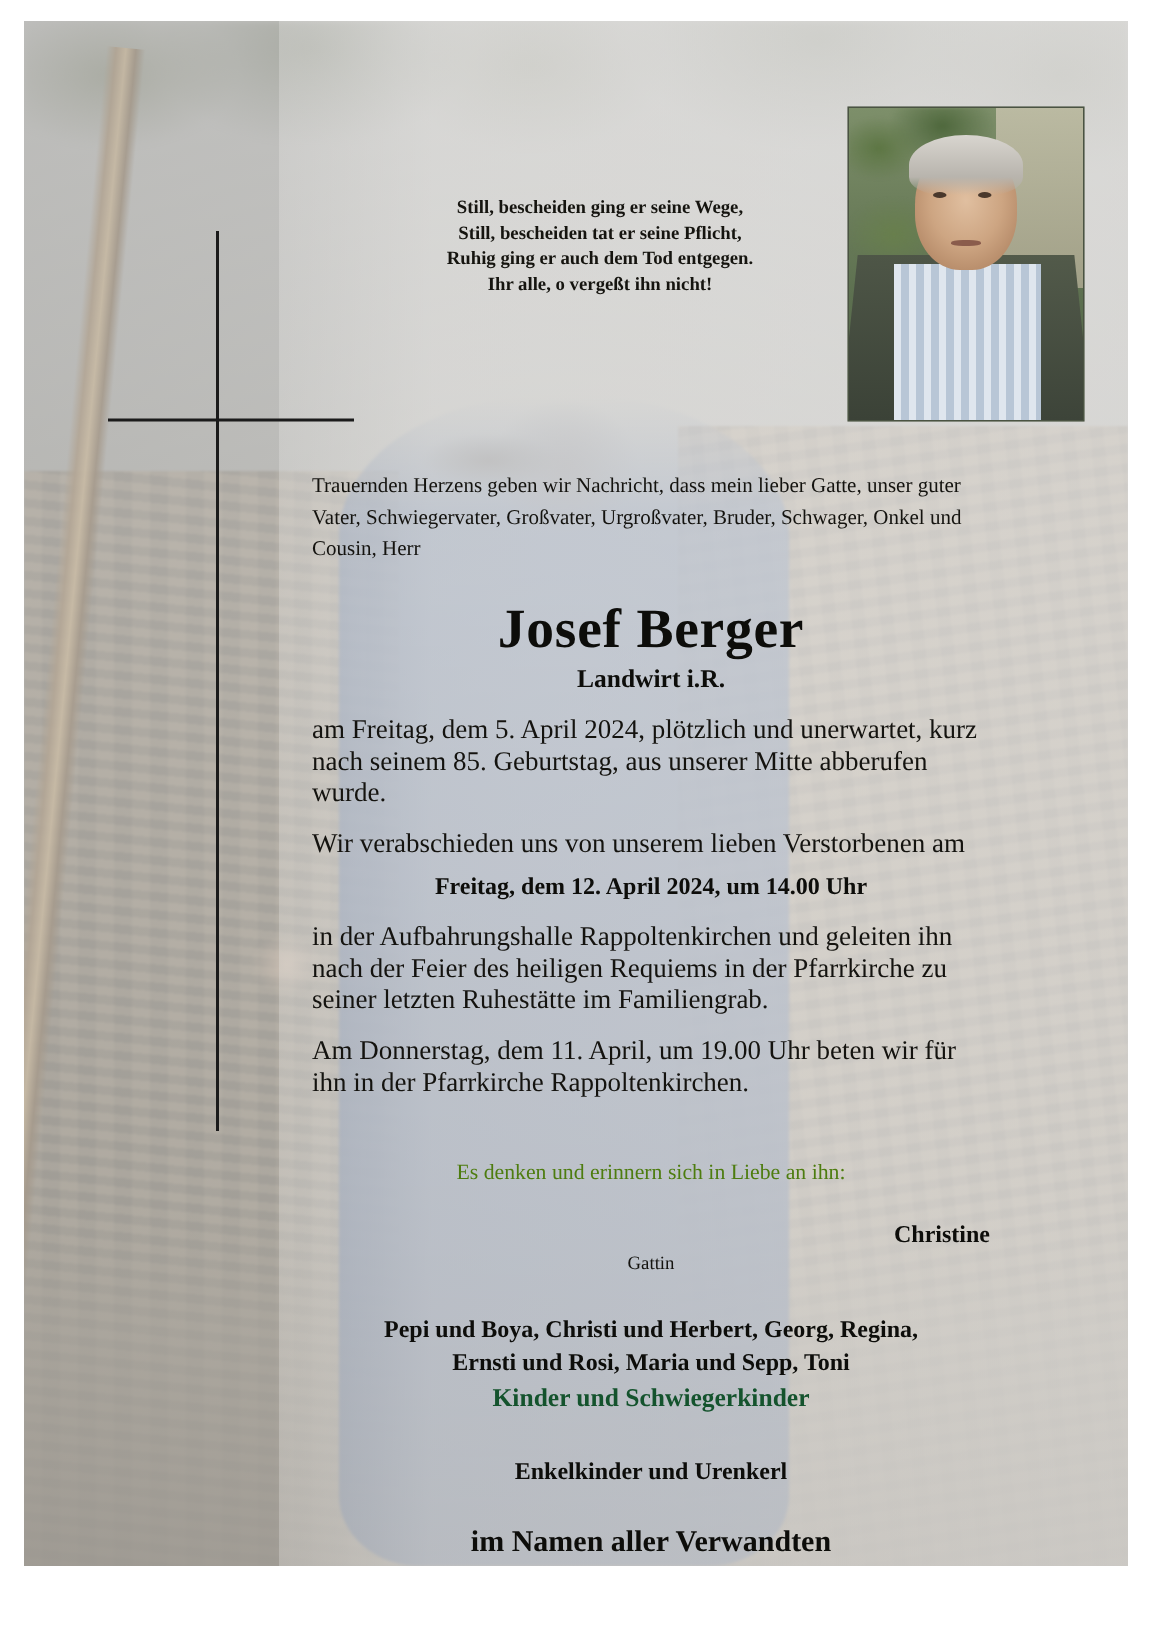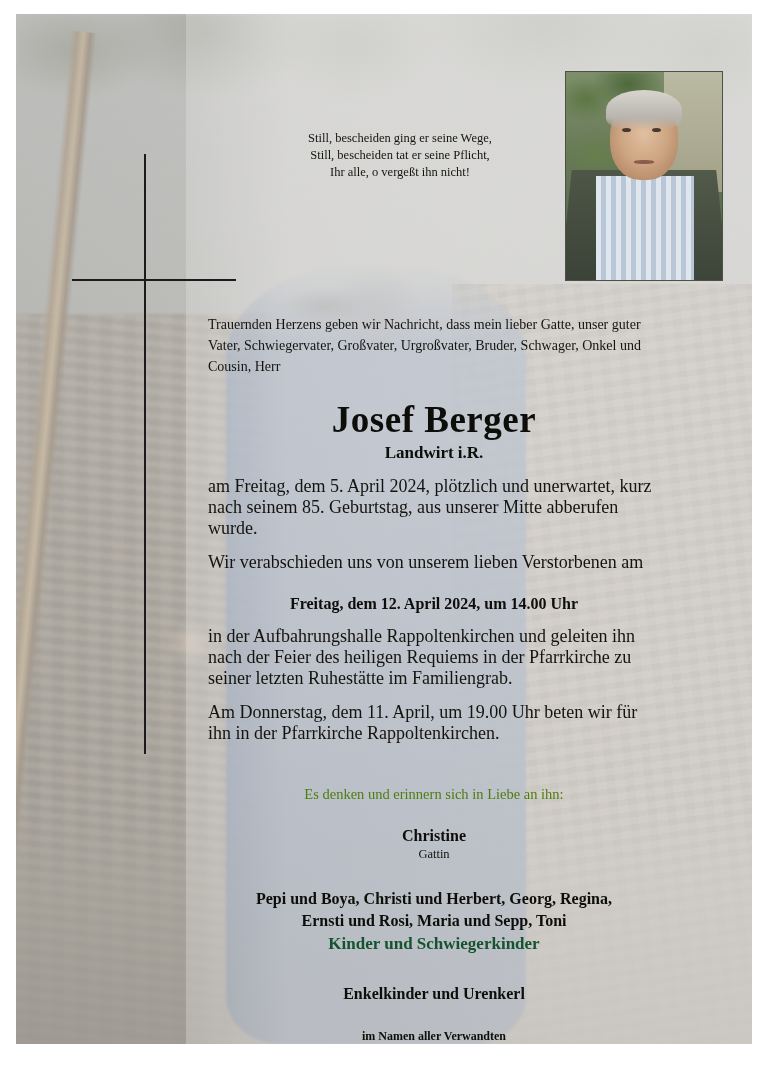--- a/index.html
+++ b/index.html
@@ -253,21 +253,21 @@
   }
   .verse {
     position: absolute;
     left: 255px;
     top: 130px;
     width: 290px;
     text-align: center;
     font-size: 12.5px;
     line-height: 17px;
     color: #15140f;
-    font-weight: normal;
+    font-weight: bold;
   }
   .verse div { white-space: nowrap; }
 
   .body-block {
     position: absolute;
     left: 208px;
     top: 314px;
     width: 452px;
   }
   .intro {
@@ -296,38 +296,39 @@
     font-size: 18px;
     line-height: 21px;
     margin-top: 13px;
     color: #14130f;
   }
 
   .funeral-line {
     text-align: center;
     font-size: 16px;
     font-weight: bold;
-    margin-top: 22px;
+    margin-top: 10px;
     color: #0d0d0a;
   }
 
   .mourners {
     margin-top: 42px;
     text-align: center;
   }
   .mourn-lead {
     font-size: 14.5px;
     color: #4d7c0f;
   }
   .mourn-name {
     margin-top: 22px;
     font-size: 16px;
     font-weight: bold;
     color: #0d0d0a;
     line-height: 21px;
+    text-align: right;
   }
   .mourn-role {
     font-size: 12.5px;
     color: #14130f;
     margin-top: 1px;
   }
   .mourn-group {
     margin-top: 26px;
     font-size: 16px;
     font-weight: bold;
@@ -341,21 +342,21 @@
     margin-top: 1px;
   }
   .mourn-final {
     margin-top: 30px;
     font-size: 16px;
     font-weight: bold;
     color: #0d0d0a;
   }
   .mourn-final2 {
     margin-top: 26px;
-    font-size: 12px;
+    font-size: 20px;
     font-weight: bold;
     color: #0d0d0a;
   }
 
   .footer {
     position: absolute;
     left: 0;
     top: 1101px;
     width: 768px;
     text-align: center;
@@ -399,20 +400,21 @@
       <div class="p-eye-r"></div>
       <div class="p-mouth"></div>
     </div>
   </div>
 
   <div class="text-layer">
 
     <div class="verse">
       <div>Still, bescheiden ging er seine Wege,</div>
       <div>Still, bescheiden tat er seine Pflicht,</div>
+      <div>Ruhig ging er auch dem Tod entgegen.</div>
       <div>Ihr alle, o vergeßt ihn nicht!</div>
     </div>
 
     <div class="body-block">
 
       <div class="intro">Trauernden Herzens geben wir Nachricht, dass mein lieber Gatte, unser guter Vater, Schwiegervater, Großvater, Urgroßvater, Bruder, Schwager, Onkel und Cousin, Herr</div>
 
       <div class="name">Josef Berger</div>
       <div class="occupation">Landwirt i.R.</div>
 

